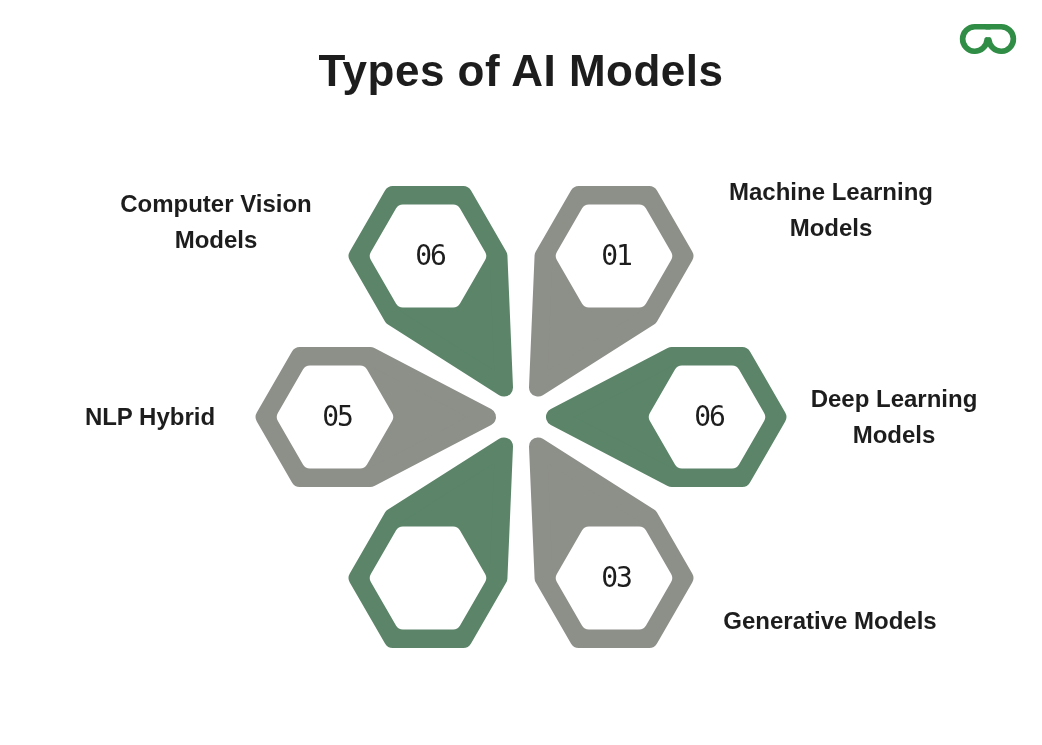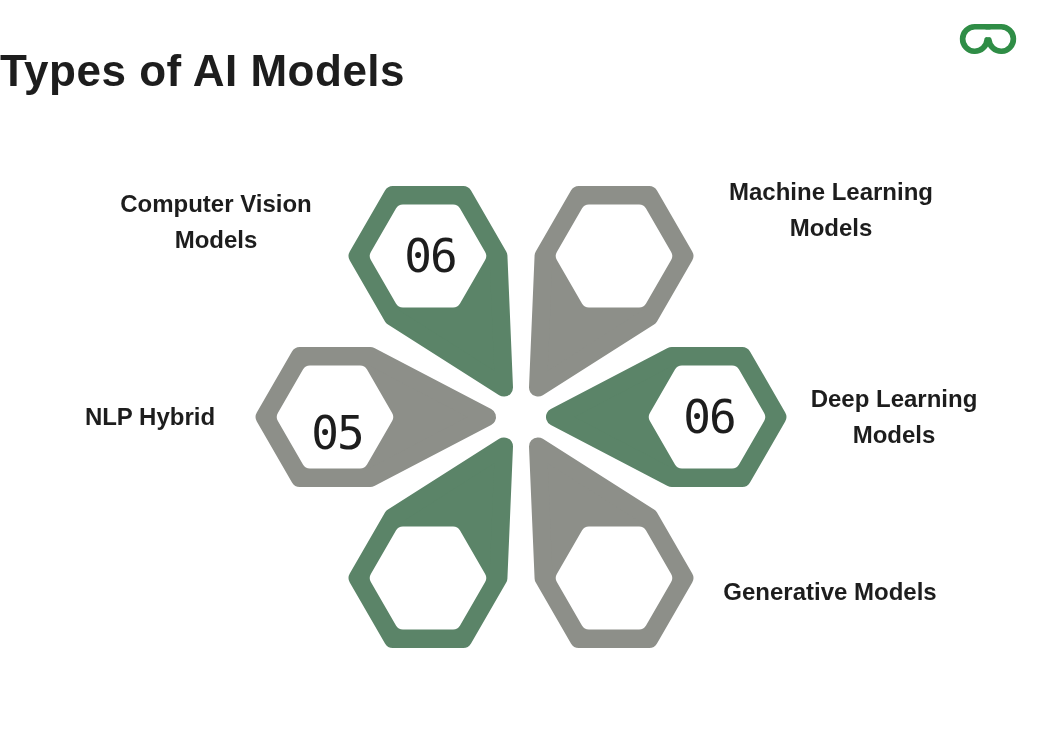--- a/index.html
+++ b/index.html
@@ -10,21 +10,21 @@
     overflow: hidden;
   }
   .canvas {
     position: relative;
     width: 1042px; height: 745px;
     background: var(--background, #ffffff);
   }
   .title {
     position: absolute;
     left: 0; top: 46px; width: 1042px;
-    text-align: left;
+    text-align: center;
     font-size: 44px;
     font-weight: 700;
     color: var(--text-dark, #1d1d1d);
     letter-spacing: 0.5px;
   }
   .logo {
     position: absolute;
     left: 956px; top: 20px;
     width: 64px; height: 38px;
   }
@@ -41,42 +41,42 @@
   .petal .inner {
     fill: #ffffff; stroke: #ffffff;
     stroke-width: 16;
     stroke-linejoin: round;
   }
   .num {
     position: absolute;
     width: 80px; height: 44px;
     text-align: center;
     font-family: "DejaVu Sans Mono", monospace;
-    font-size: 46px;
+    font-size: 28px;
     line-height: 44px;
     letter-spacing: -2px;
     color: var(--text-dark, #1d1d1d);
   }
   .num-01 { left: 576px; top: 234px; }
   .num-02 { left: 669px; top: 395px; }
   .num-03 { left: 576px; top: 556px; }
   .num-04 { left: 390px; top: 556px; }
-  .num-05 { left: 297px; top: 395px; margin-top: 16px; }
+  .num-05 { left: 297px; top: 395px; }
   .num-06 { left: 390px; top: 234px; }
   .label {
     position: absolute;
     text-align: center;
     font-weight: 700;
     font-size: 24px;
     line-height: 36px;
     color: var(--text-dark, #1d1d1d);
   }
   .pos-01 { left: 701px; top: 174px; width: 260px; }
   .pos-02 { left: 779px; top: 381px; width: 230px; }
-  .pos-03 { left: 670px; top: 574px; width: 320px; white-space: nowrap; }
+  .pos-03 { left: 670px; top: 603px; width: 320px; white-space: nowrap; }
   .pos-04 { left: 56px;  top: 574px; width: 320px; white-space: nowrap; }
   .pos-05 { left: 20px;  top: 399px; width: 260px; white-space: nowrap; }
   .pos-06 { left: 86px;  top: 186px; width: 260px; }
   .logo path {
     fill: none;
     stroke: var(--logo-green, #2f8d46);
     stroke-width: 6;
     stroke-linecap: round;
   }
 </style>
@@ -114,21 +114,23 @@
         <path class="outer" d="M 34 0 L 150.8 -61 L 221.2 -61 L 256.4 0 L 221.2 61 L 150.8 61 Z"></path>
         <path class="inner" d="M 236.2 0 L 211.1 -43.5 L 160.9 -43.5 L 135.8 0 L 160.9 43.5 L 211.1 43.5 Z"></path>
       </g>
       <g class="petal petal-green" transform="rotate(240)">
         <path class="outer" d="M 34 0 L 150.8 -61 L 221.2 -61 L 256.4 0 L 221.2 61 L 150.8 61 Z"></path>
         <path class="inner" d="M 236.2 0 L 211.1 -43.5 L 160.9 -43.5 L 135.8 0 L 160.9 43.5 L 211.1 43.5 Z"></path>
       </g>
     </g>
   </svg>
 
+  <div class="num num-01">01</div>
   <div class="num num-02">06</div>
+  <div class="num num-03">03</div>
   <div class="num num-05">05</div>
   <div class="num num-06">06</div>
 
   <div class="label pos-01">Machine Learning Models</div>
   <div class="label pos-02">Deep Learning Models</div>
   <div class="label pos-03">Generative Models</div>
   <div class="label pos-05">NLP Hybrid</div>
   <div class="label pos-06">Computer Vision Models</div>
 
 </div>

